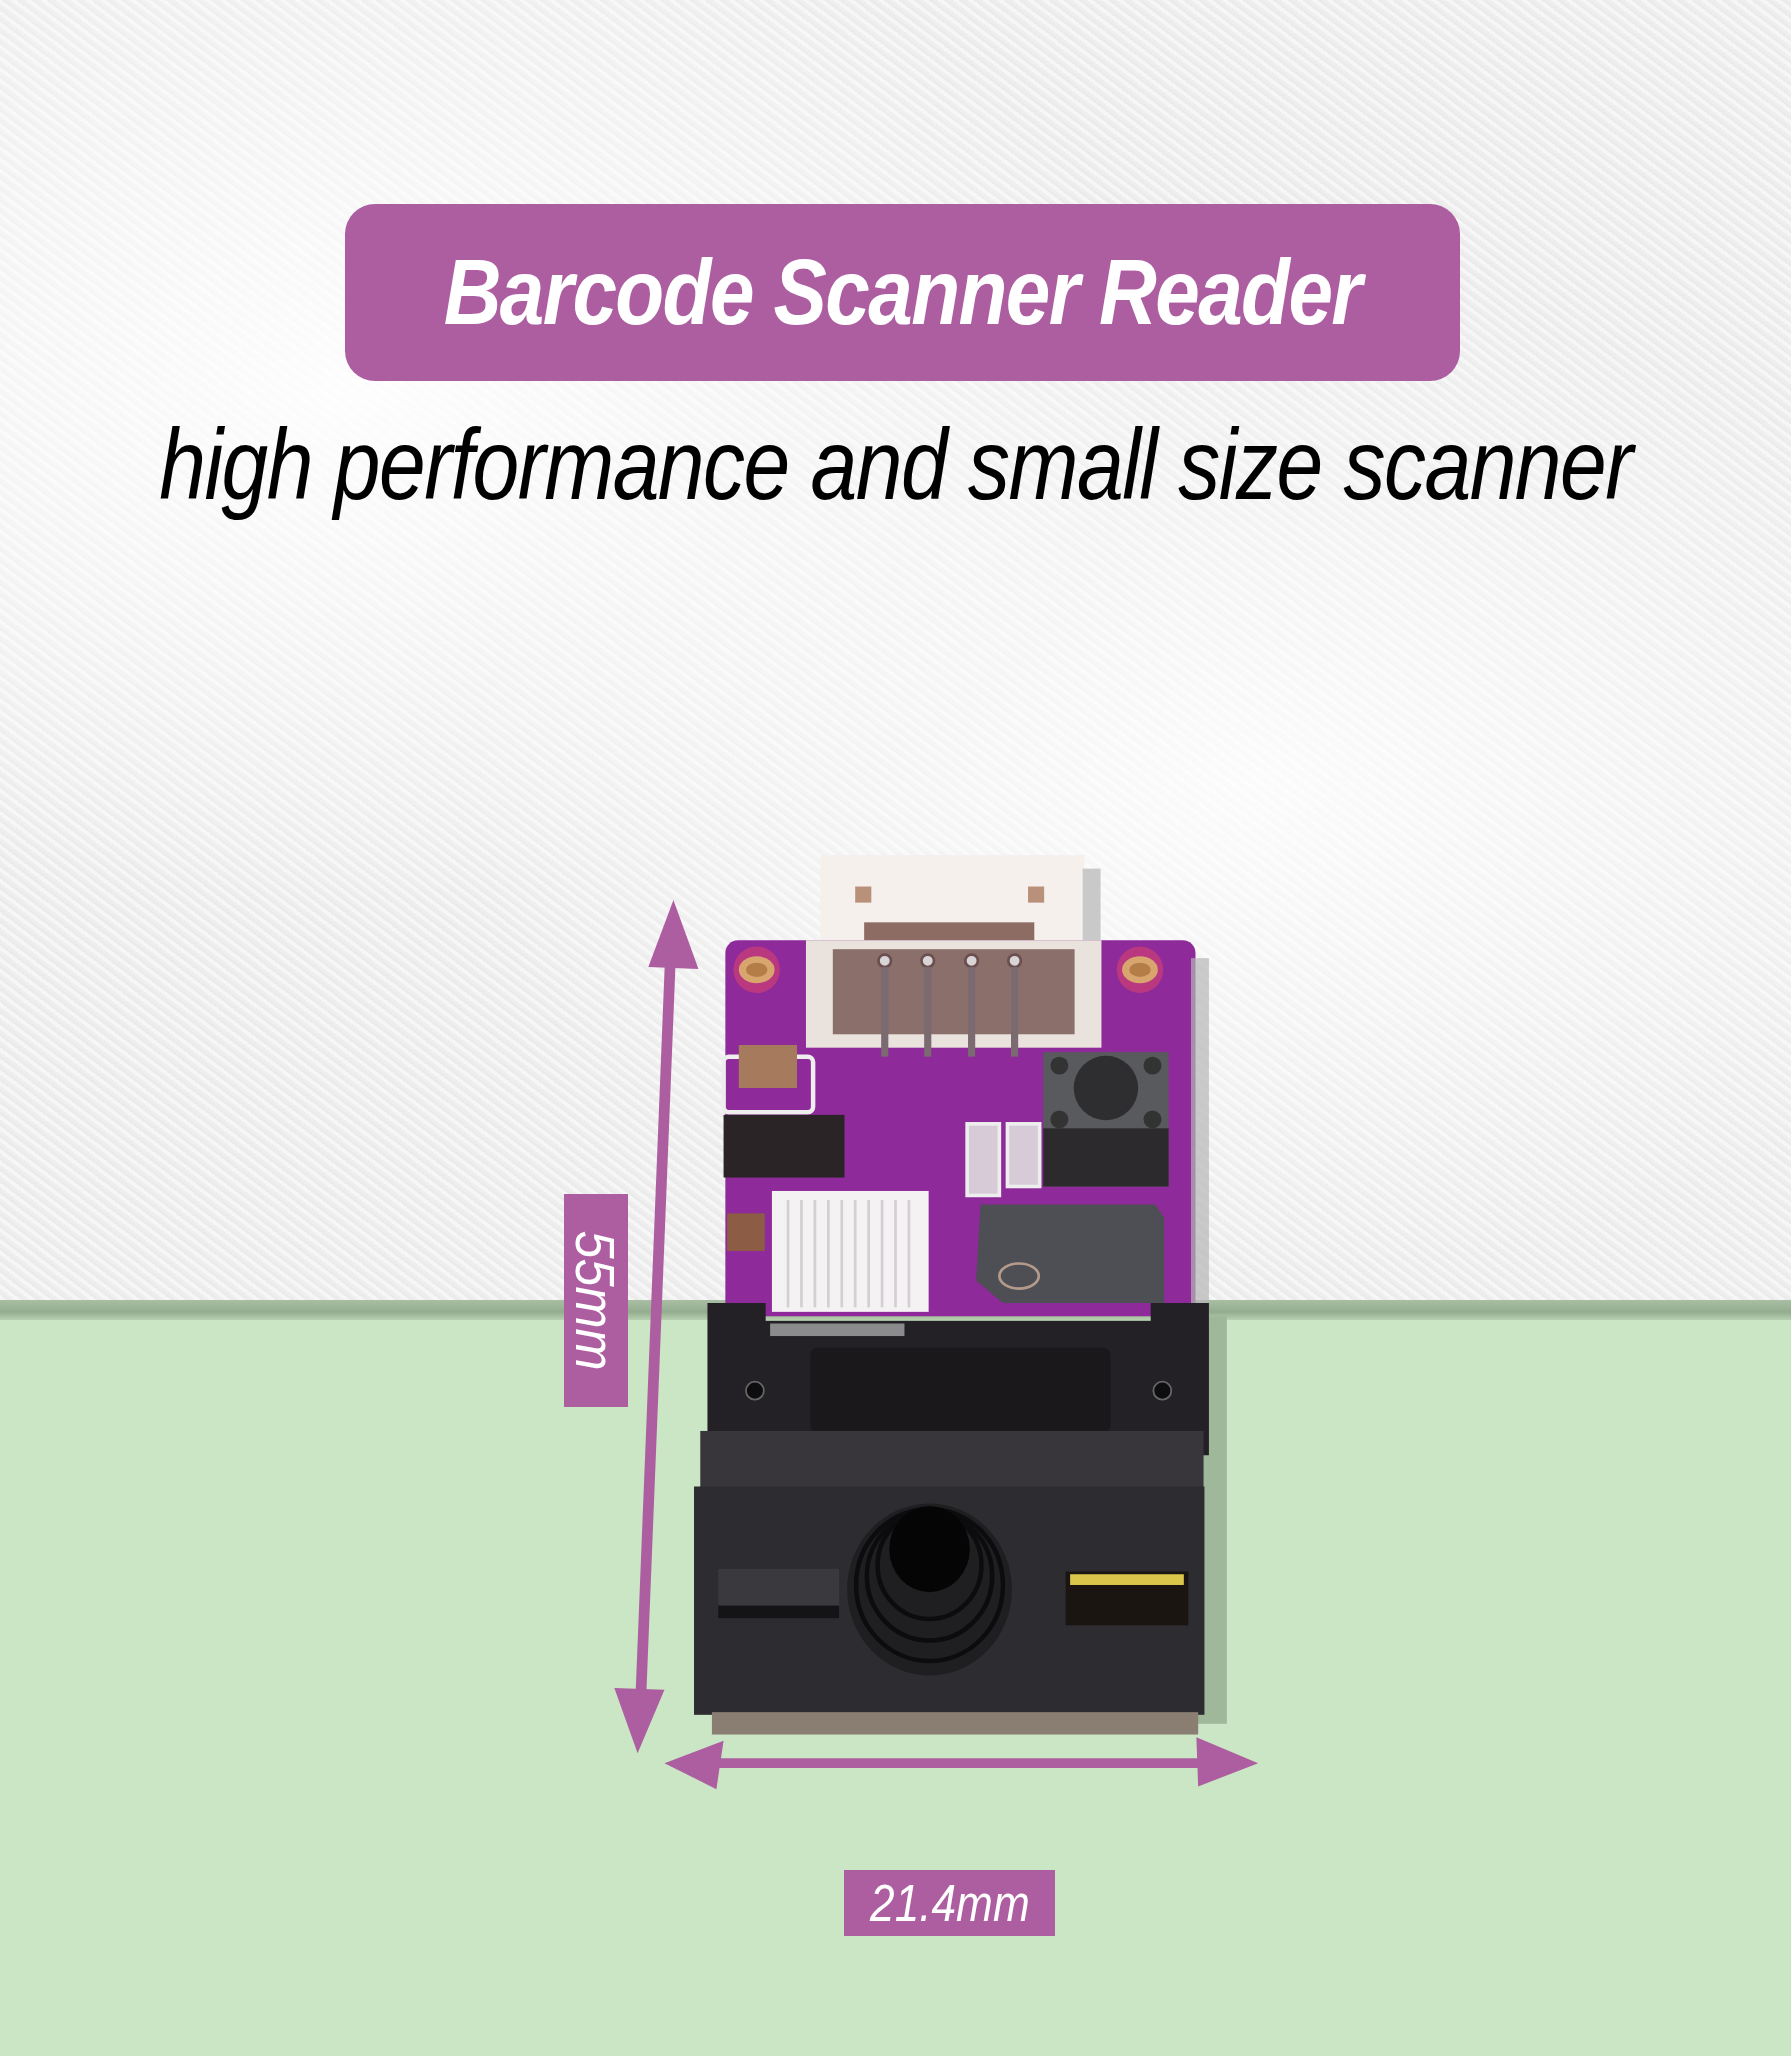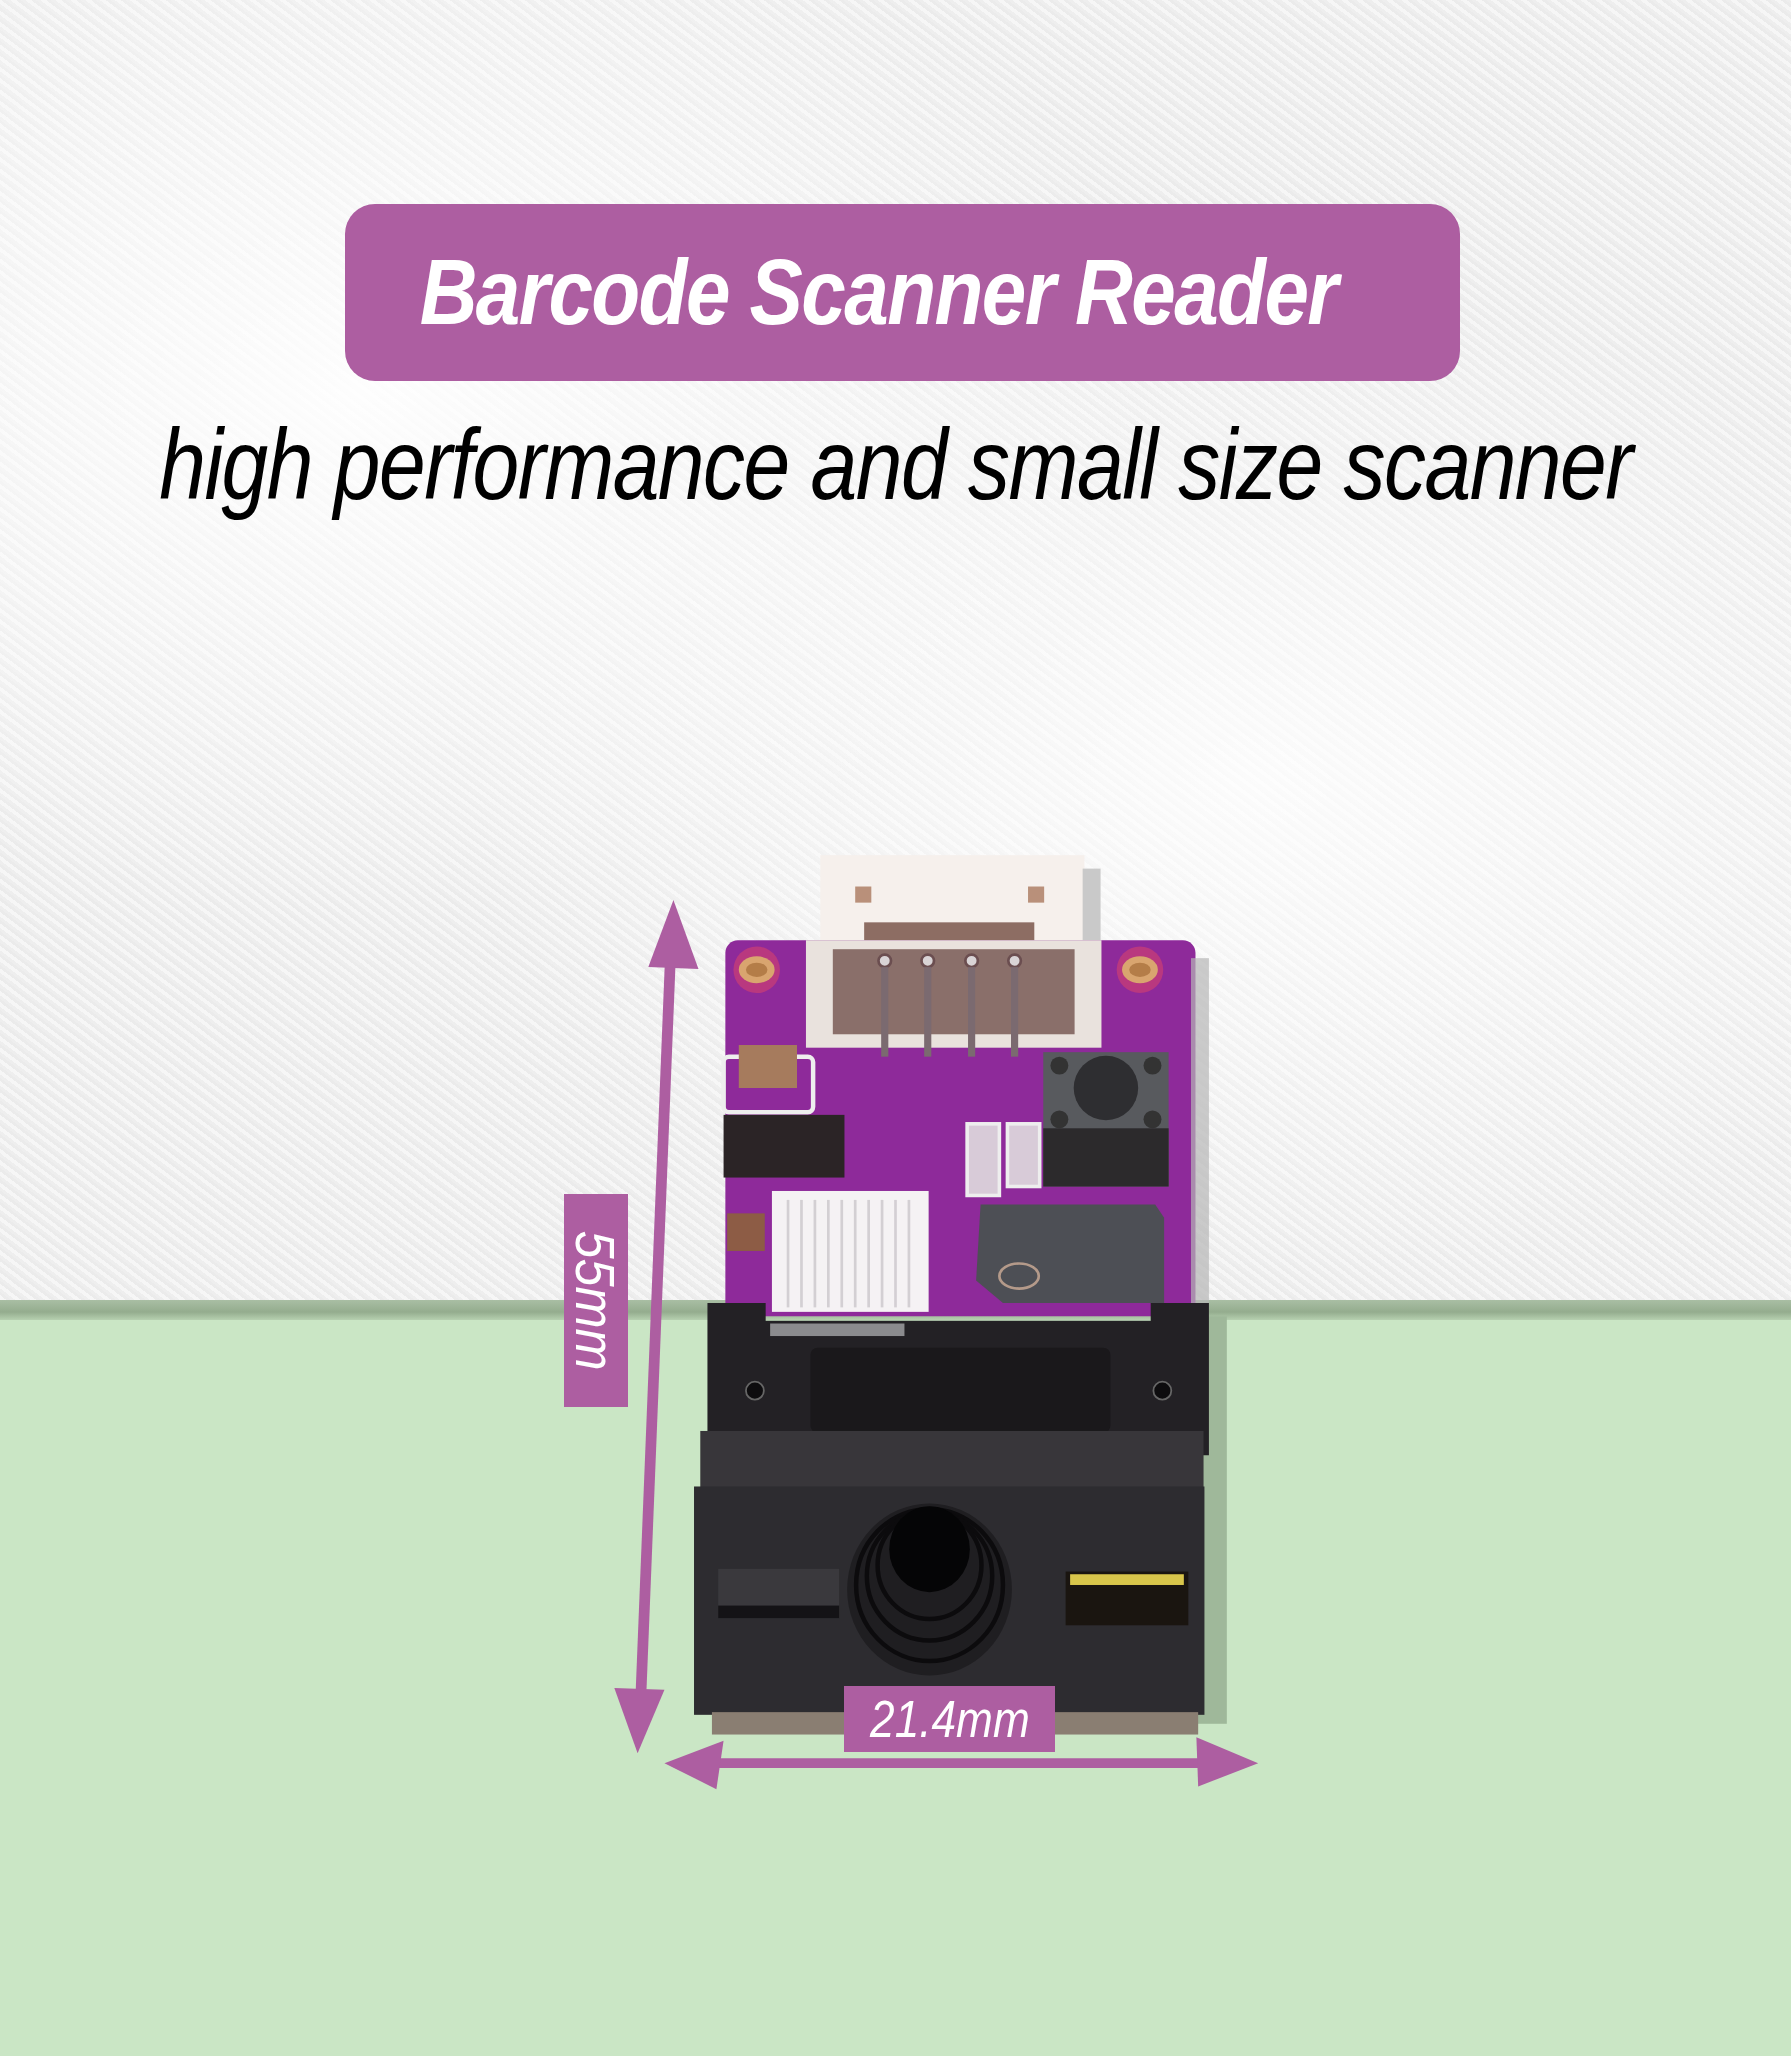--- a/index.html
+++ b/index.html
@@ -7,32 +7,32 @@
   .bg-top{position:absolute;left:0;top:0;width:1791px;height:1303px;
     background:
       radial-gradient(ellipse at 20% 30%, rgba(255,255,255,0.9), rgba(240,240,240,0) 40%),
       radial-gradient(ellipse at 70% 60%, rgba(255,255,255,0.8), rgba(235,235,235,0) 45%),
       repeating-linear-gradient(37deg, #eeeeee 0 2.7px, #f6f6f6 2.7px 6.3px, #ebebeb 6.3px 9px),
       #f1f1f1;}
   .bg-shadow{position:absolute;left:0;top:1300px;width:1791px;height:19.7px;
     background:linear-gradient(#a9bea4,#94ac8e 60%,#b6d0b0);}
   .bg-bottom{position:absolute;left:0;top:1320px;width:1791px;height:736px;background:#cae6c5;}
   .title-pill{position:absolute;left:345px;top:204px;width:1115px;height:177px;border-radius:30px;
-    background:#ad5ea1;display:flex;align-items:center;justify-content:flex-start;}
+    background:#ad5ea1;display:flex;align-items:center;justify-content:center;}
   .title-text{color:#fff;font-family:"Liberation Sans",sans-serif;font-weight:bold;font-style:italic;
     font-size:93px;letter-spacing:-1.8px;transform:scaleX(0.86);white-space:nowrap;}
   .subtitle{position:absolute;left:0;top:407px;width:1791px;text-align:center;color:#000;
     font-family:"Liberation Sans",sans-serif;font-style:italic;font-size:100px;letter-spacing:-1.8px;
     transform:scaleX(0.84);white-space:nowrap;}
   .product{position:absolute;left:0;top:0;}
   .dim-label{position:absolute;background:#ad5ea1;color:#fff;font-family:"Liberation Sans",sans-serif;
     font-style:italic;display:flex;align-items:center;justify-content:center;}
   .dim-v{left:564px;top:1194px;width:64px;height:213px;}
   .dim-v span{transform:rotate(90deg) scaleX(0.9);font-size:56px;white-space:nowrap;display:block;}
-  .dim-h{left:844px;top:1686px;width:211px;height:66px;font-size:52px;}
+  .dim-h{left:844px;top:1870px;width:211px;height:66px;font-size:52px;}
   .dim-h span{transform:scaleX(0.85);display:block;}
 </style>
 </head>
 <body>
 
 <div class="bg-top"></div>
 <div class="bg-shadow"></div>
 <div class="bg-bottom"></div>
 
 <div class="title-pill">

